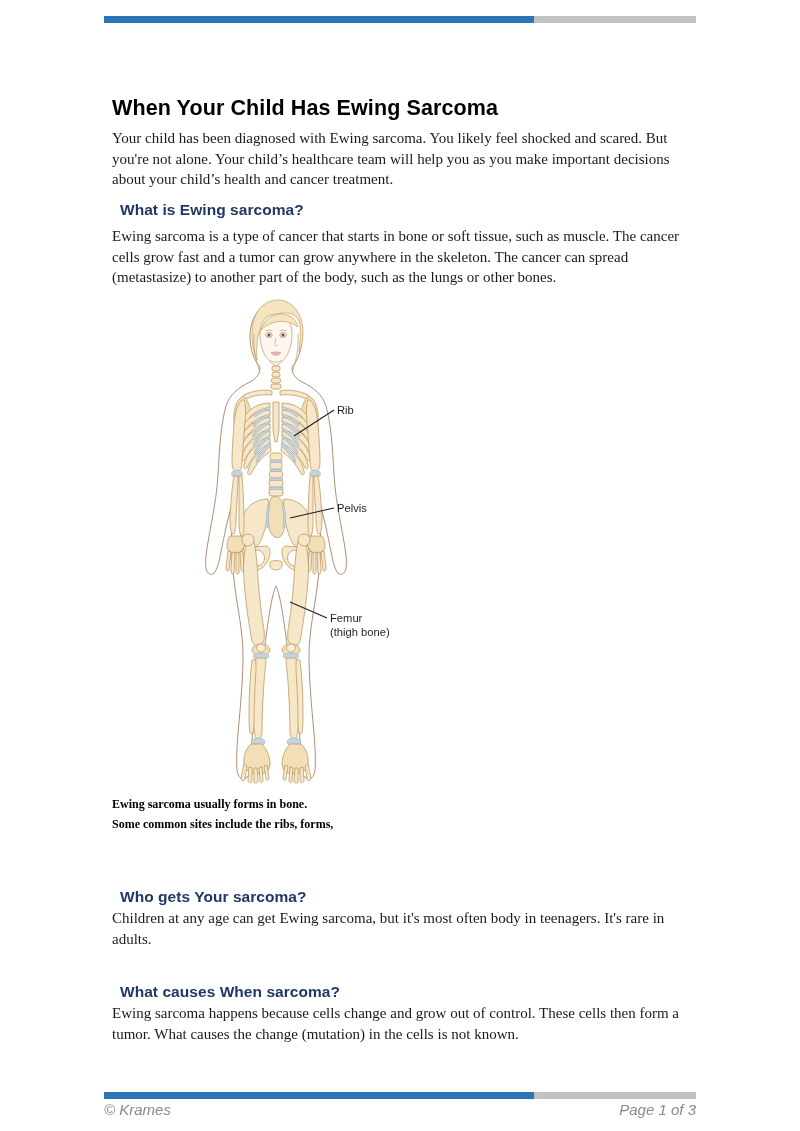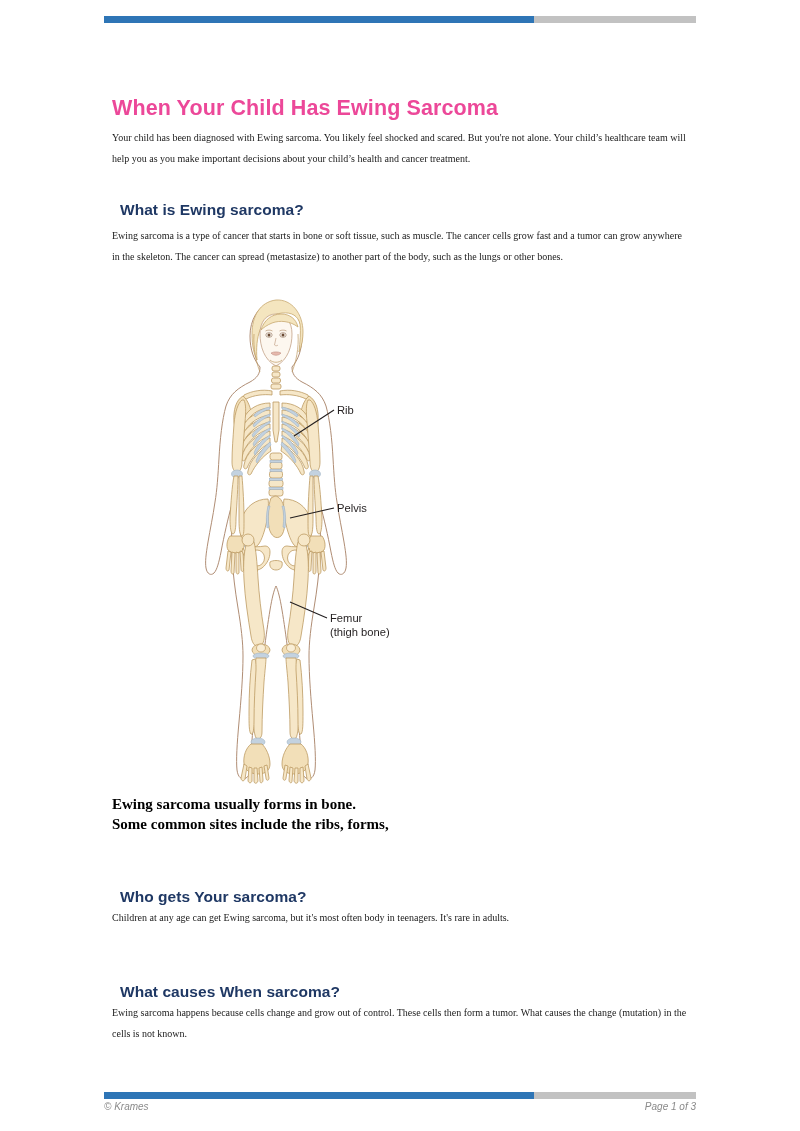--- a/index.html
+++ b/index.html
@@ -27,49 +27,49 @@
   .rule-blue { background: #2e75b6; }
   .rule-gray { background: #c2c2c2; }
 
   #header-rule { top: 16px; }
   #footer-rule { top: 1092px; }
 
   h1.doc-title {
     font-family: "Liberation Sans", "DejaVu Sans", sans-serif;
     font-size: 21.5px;
     font-weight: bold;
-    color: #ec4899;
+    color: #000000;
     margin: 0;
     padding: 0;
     letter-spacing: 0.1px;
   }
 
   h2.section-title {
     font-family: "Liberation Sans", "DejaVu Sans", sans-serif;
     font-size: 15.5px;
     font-weight: bold;
     color: #1f3864;
     margin: 8px;
     padding: 0;
     letter-spacing: 0.05px;
   }
 
   p.body {
     font-family: "Liberation Serif", "DejaVu Serif", serif;
-    font-size: 10px;
+    font-size: 15px;
     line-height: 20.6px;
     color: #1a1a1a;
     margin: 0;
     padding: 0;
     text-align: left;
   }
 
   p.caption {
     font-family: "Liberation Serif", "DejaVu Serif", serif;
-    font-size: 15px;
+    font-size: 12px;
     font-weight: bold;
     line-height: 19.5px;
     color: #000000;
     margin: 0;
   }
 
   
   #title-block      { position: absolute; left: 112px; top: 96px;  width: 590px; }
   #intro-block      { position: absolute; left: 112px; top: 128px; width: 578px; }
   #sec1-title       { position: absolute; left: 112px; top: 193px; width: 578px; }
@@ -84,21 +84,21 @@
   
   #footer-text {
     position: absolute;
     left: 104px;
     top: 1101px;
     width: 592px;
     display: flex;
     justify-content: space-between;
     font-family: "Liberation Sans", "DejaVu Sans", sans-serif;
     font-style: italic;
-    font-size: 10px;
+    font-size: 15px;
     color: #8a8a8a;
   }
 
   
   #figure-svg { display: block; }
   .fig-label {
     font-family: "Liberation Sans", "DejaVu Sans", sans-serif;
     font-size: 11.2px;
     fill: #231f20;
   }

